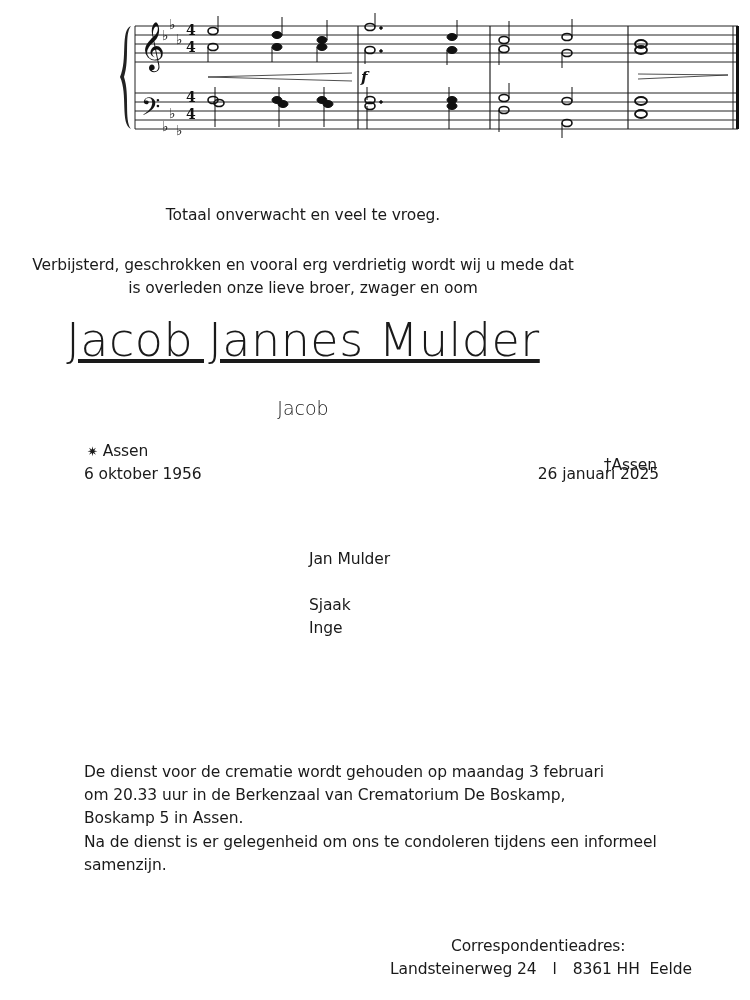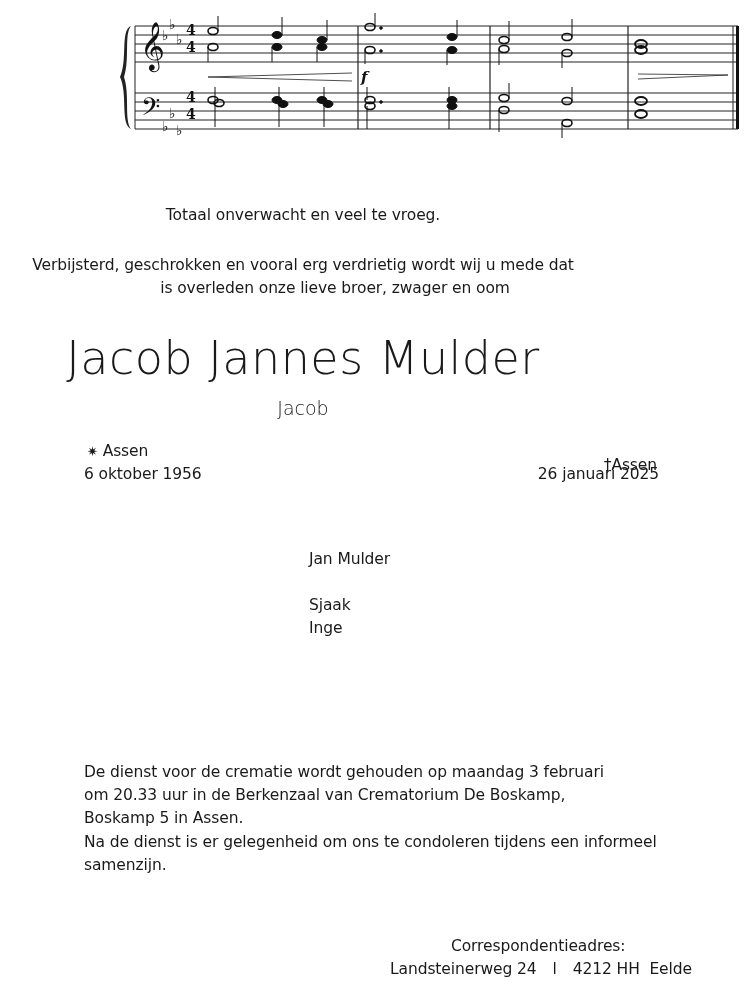--- a/index.html
+++ b/index.html
@@ -148,23 +148,23 @@
     <ellipse cx="641" cy="114" rx="6" ry="4"></ellipse>
   </g>
   <g stroke="#222" stroke-width="0.8" fill="none">
     <line x1="638" y1="74" x2="728" y2="75"></line>
     <line x1="638" y1="79" x2="728" y2="75"></line>
   </g>
 </svg>
 
 <div class="abs center t16" style="top:206px;">Totaal onverwacht en veel te vroeg.</div>
 <div class="abs center t16" style="top:256px;">Verbijsterd, geschrokken en vooral erg verdrietig wordt wij u mede dat</div>
-<div class="abs center t16" style="top:279px;padding-left:32px;">is overleden onze lieve broer, zwager en oom</div>
+<div class="abs center t16" style="top:279px;">is overleden onze lieve broer, zwager en oom</div>
 
-<div class="abs center name" style="top:331px;">Jacob Jannes Mulder</div>
+<div class="abs center name" style="top:313px;text-decoration:underline;">Jacob Jannes Mulder</div>
 <div class="abs center nick" style="top:397px;">Jacob</div>
 
 <div class="abs t16" style="top:442px; left:87px;">
   <span style="font-size:13px;">✷</span>
   <span>Assen</span>
 </div>
 <div class="abs t16" style="top:465px; left:84px;">6 oktober 1956</div>
 
 <div class="abs t16" style="top:456px; right:93px; text-align:right;">
   <span>†</span><span>Assen</span>
@@ -183,13 +183,13 @@
   <div>om 20.33 uur in de Berkenzaal van Crematorium De Boskamp,</div>
   <div>Boskamp 5 in Assen.</div>
 </div>
 
 <div class="abs t16 lines" style="top:831px; left:84px;">
   <div>Na de dienst is er gelegenheid om ons te condoleren tijdens een informeel</div>
   <div>samenzijn.</div>
 </div>
 
 <div class="abs t16" style="top:937px; left:451px;">Correspondentieadres:</div>
-<div class="abs t16" style="top:960px; left:390px; white-space:pre;"><span>Landsteinerweg 24</span><span style="display:inline-block;width:16px;"></span><span>l</span><span style="display:inline-block;width:16px;"></span><span>4212 HH  Eelde</span></div>
+<div class="abs t16" style="top:960px; left:390px; white-space:pre;"><span>Landsteinerweg 24</span><span style="display:inline-block;width:16px;"></span><span>l</span><span style="display:inline-block;width:16px;"></span><span>8361 HH  Eelde</span></div>
 
 </body></html>

